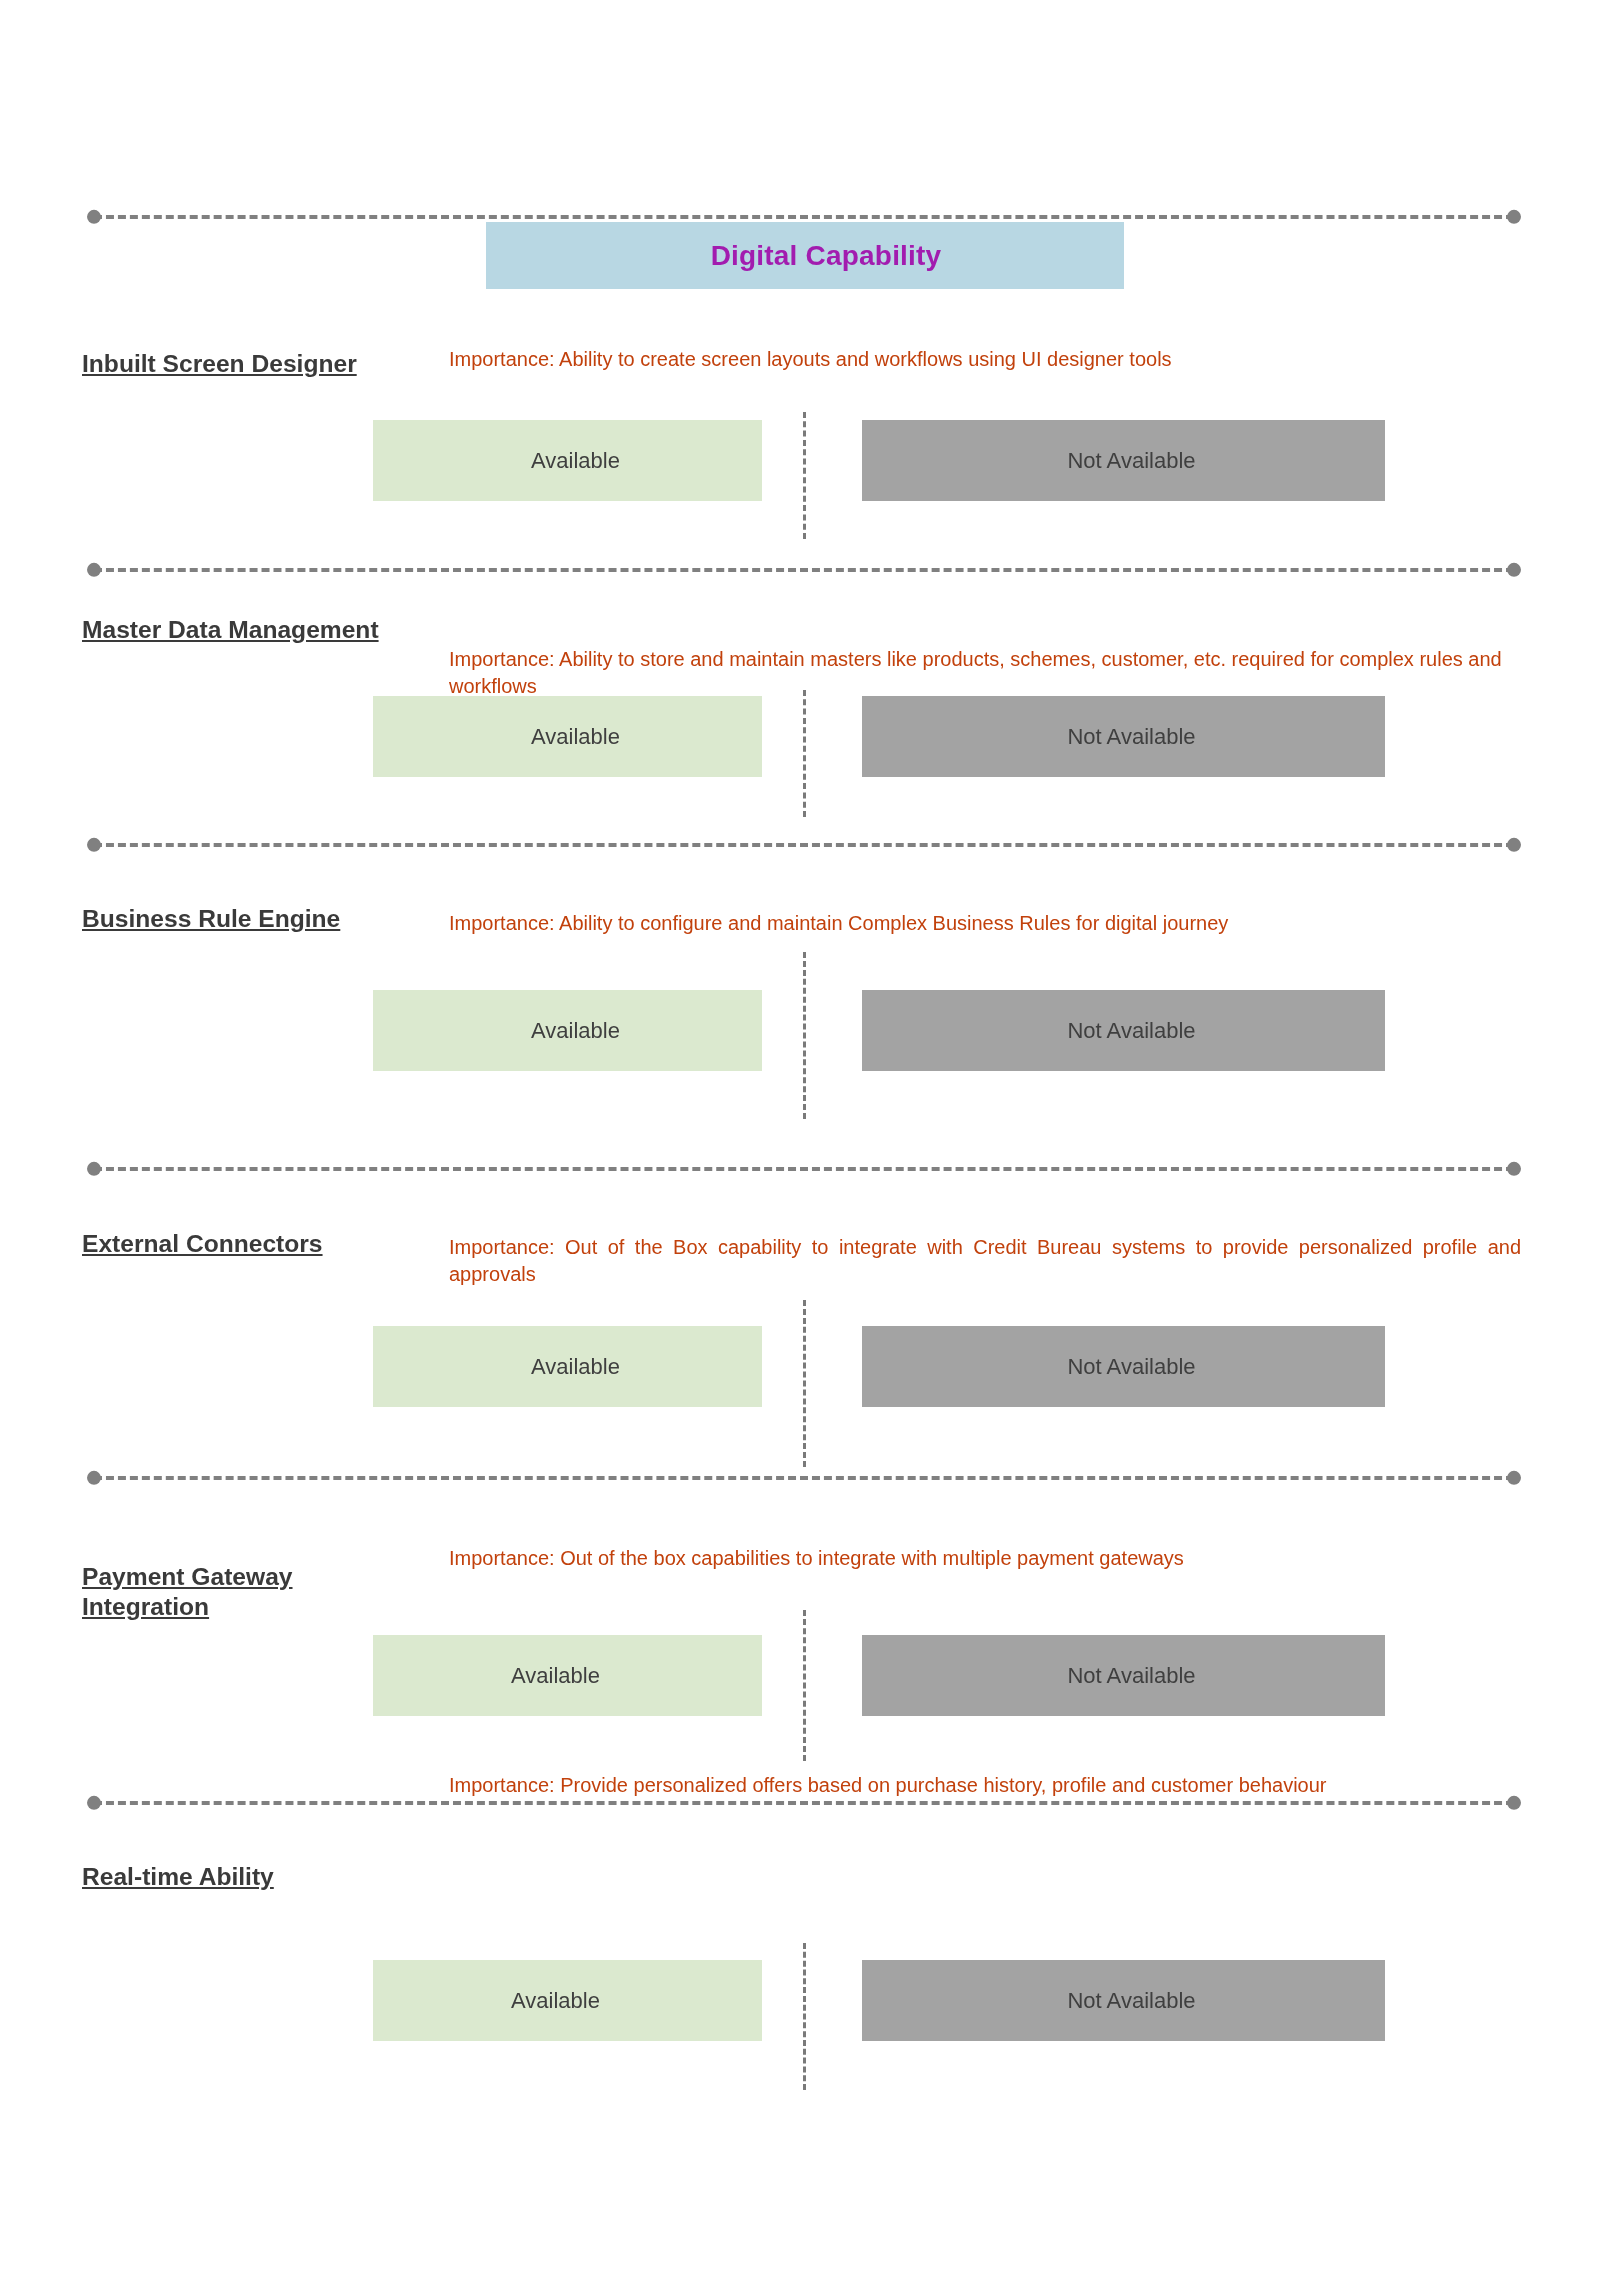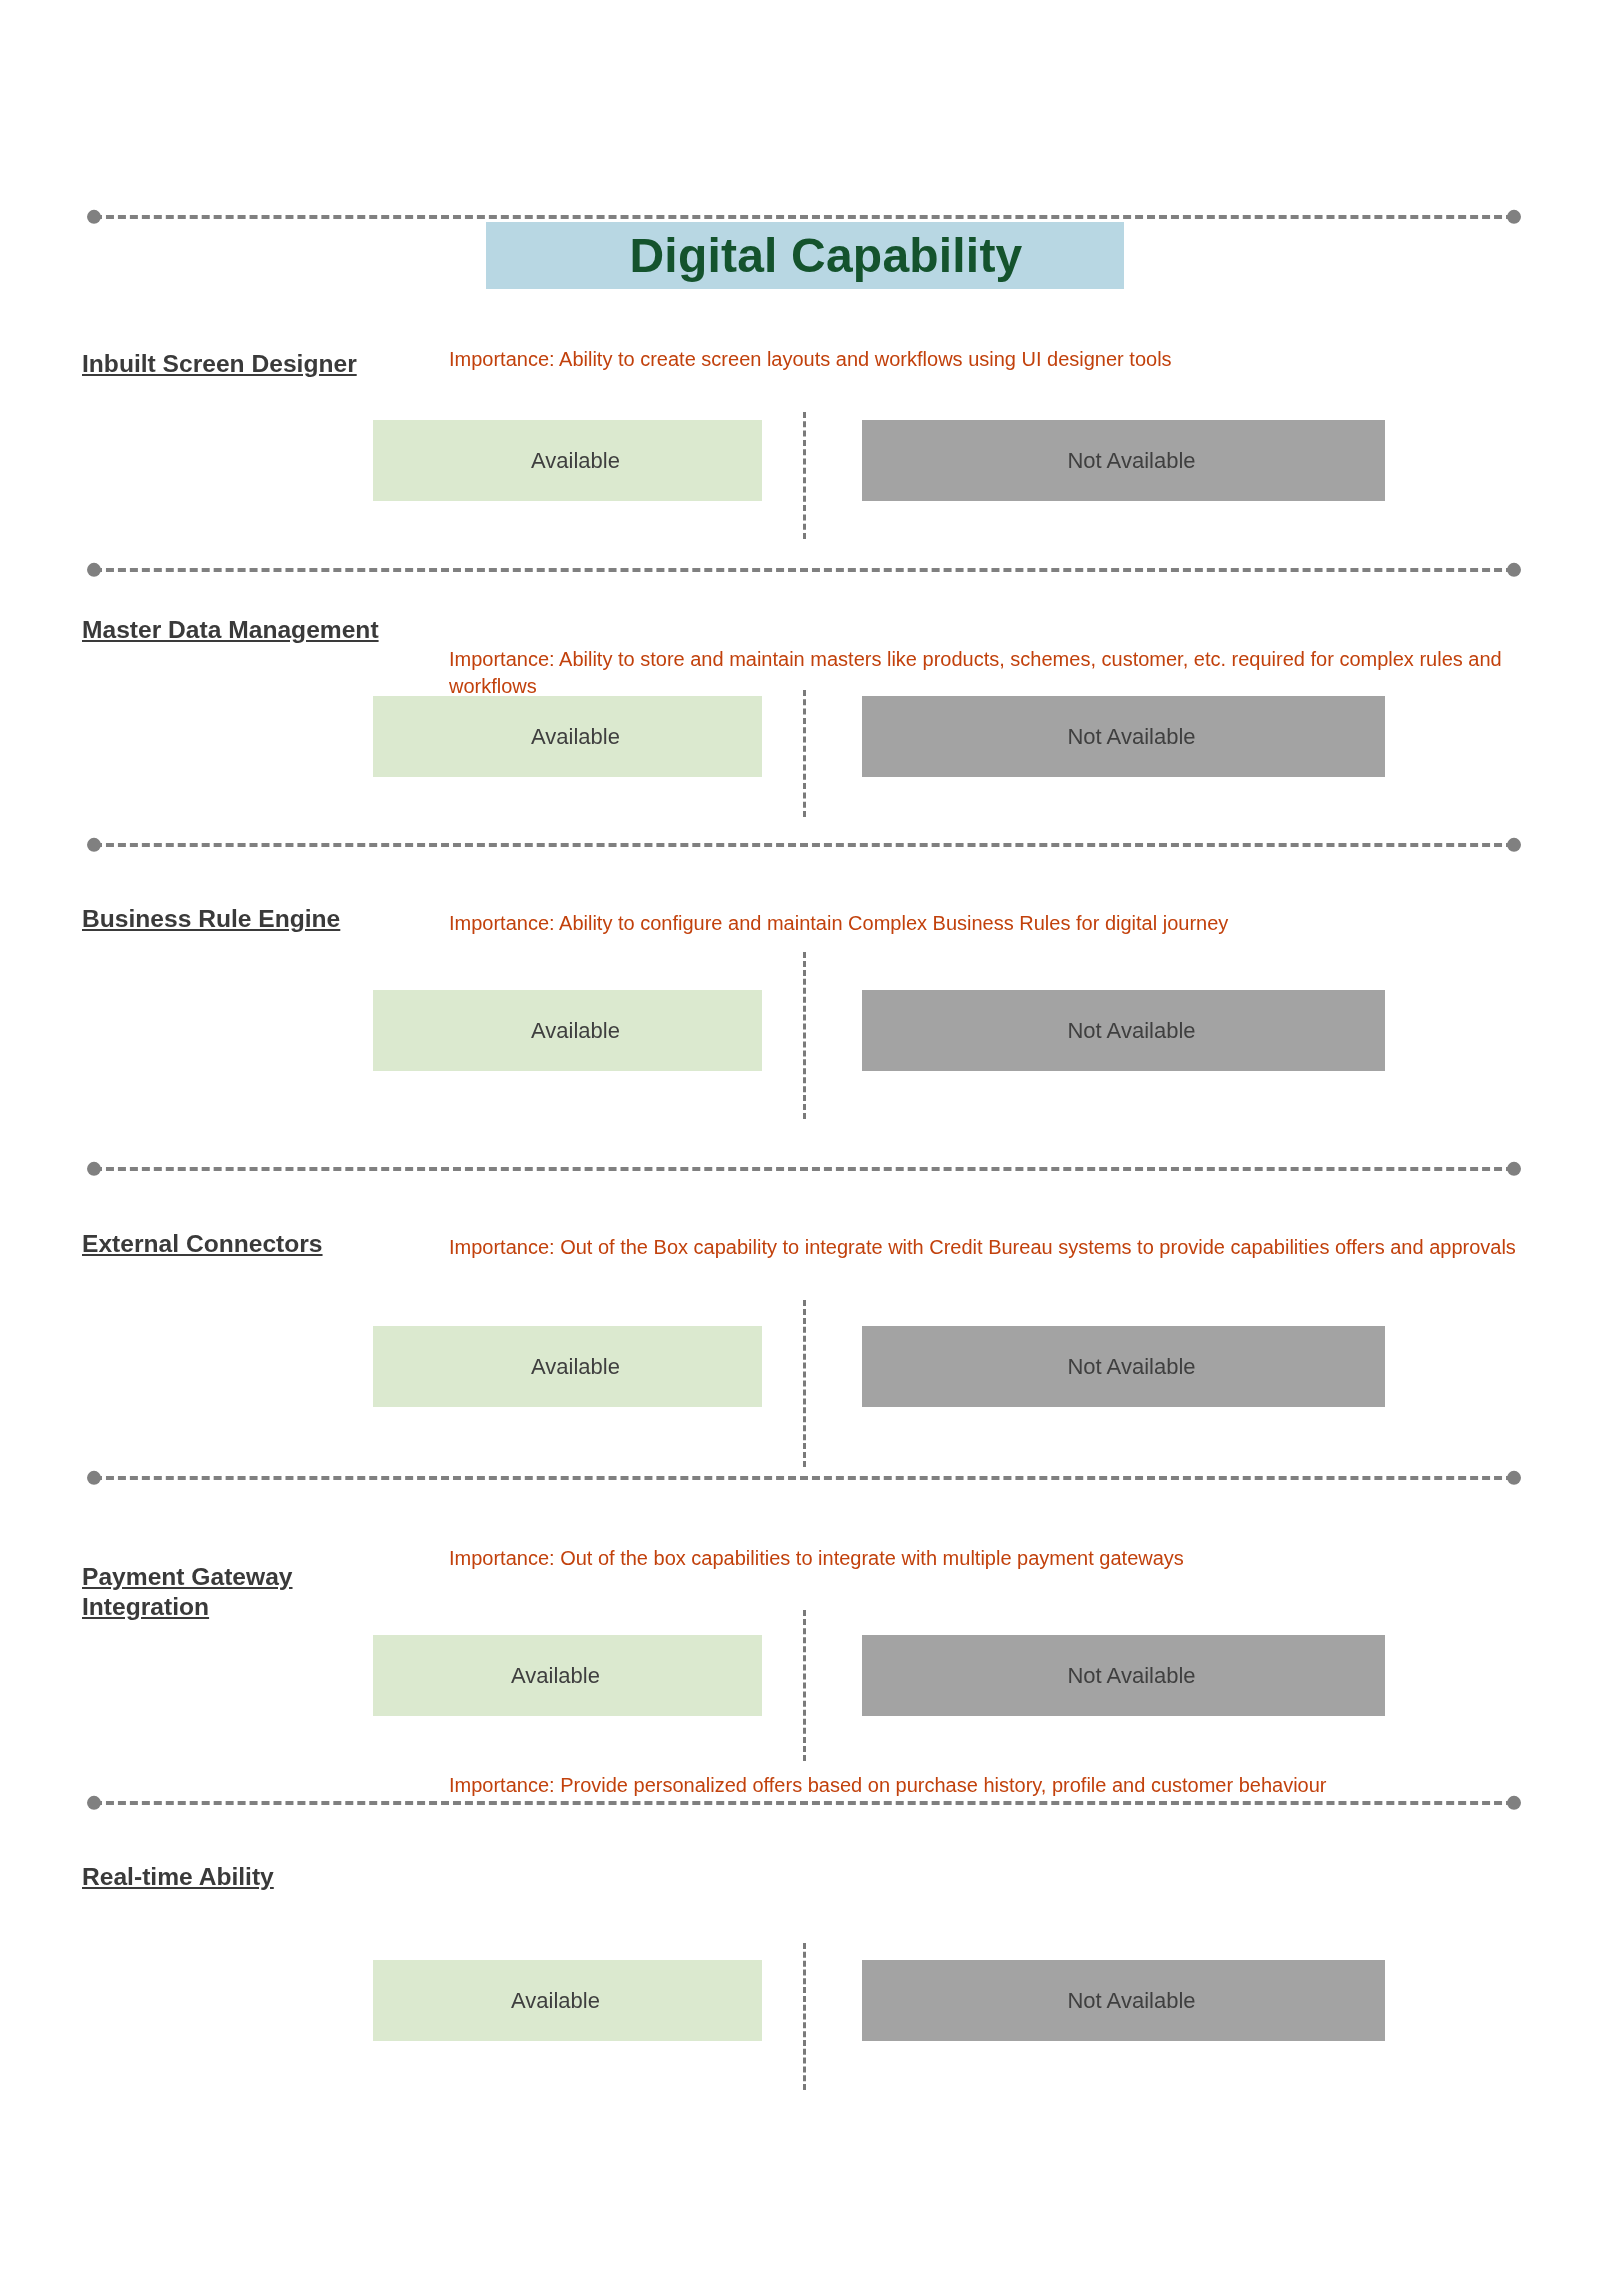--- a/index.html
+++ b/index.html
@@ -27,23 +27,23 @@
     left: 486px;
     top: 222px;
     width: 638px;
     height: 67px;
     background: #b8d7e3;
     display: flex;
     align-items: center;
     justify-content: center;
   }
   .title-banner .title-text {
-    font-size: 48px;
+    font-size: 28px;
     font-weight: bold;
-    color: #14532d;
+    color: #a21caf;
     letter-spacing: 0.2px;
     white-space: nowrap;
     margin-left: 42px;
   }
 
   
   .divider {
     position: absolute;
     left: 87px;
     width: 1434px;
@@ -199,21 +199,21 @@
   </div>
 
   <div class="divider" style="top:1162px">
     <span class="dot left"></span>
     <span class="line"></span>
     <span class="dot right"></span>
   </div>
 
   <div class="row" style="top:0">
     <div class="row-label" style="top:1229px">External Connectors</div>
-    <div class="row-desc justify" style="top:1234px">Importance: Out of the Box capability to integrate with Credit Bureau systems to provide capabilities offers and approvals</div>
+    <div class="row-desc justify" style="top:1234px">Importance: Out of the Box capability to integrate with Credit Bureau systems to provide personalized profile and approvals</div>
     <div class="vsep" style="top:1300px; height:167px"></div>
     <div class="chip available" style="top:1326px">
       <span class="chip-text">Available</span>
     </div>
     <div class="chip not-available" style="top:1326px">
       <span class="chip-text">Not Available</span>
     </div>
   </div>
 
   <div class="divider" style="top:1471px">

